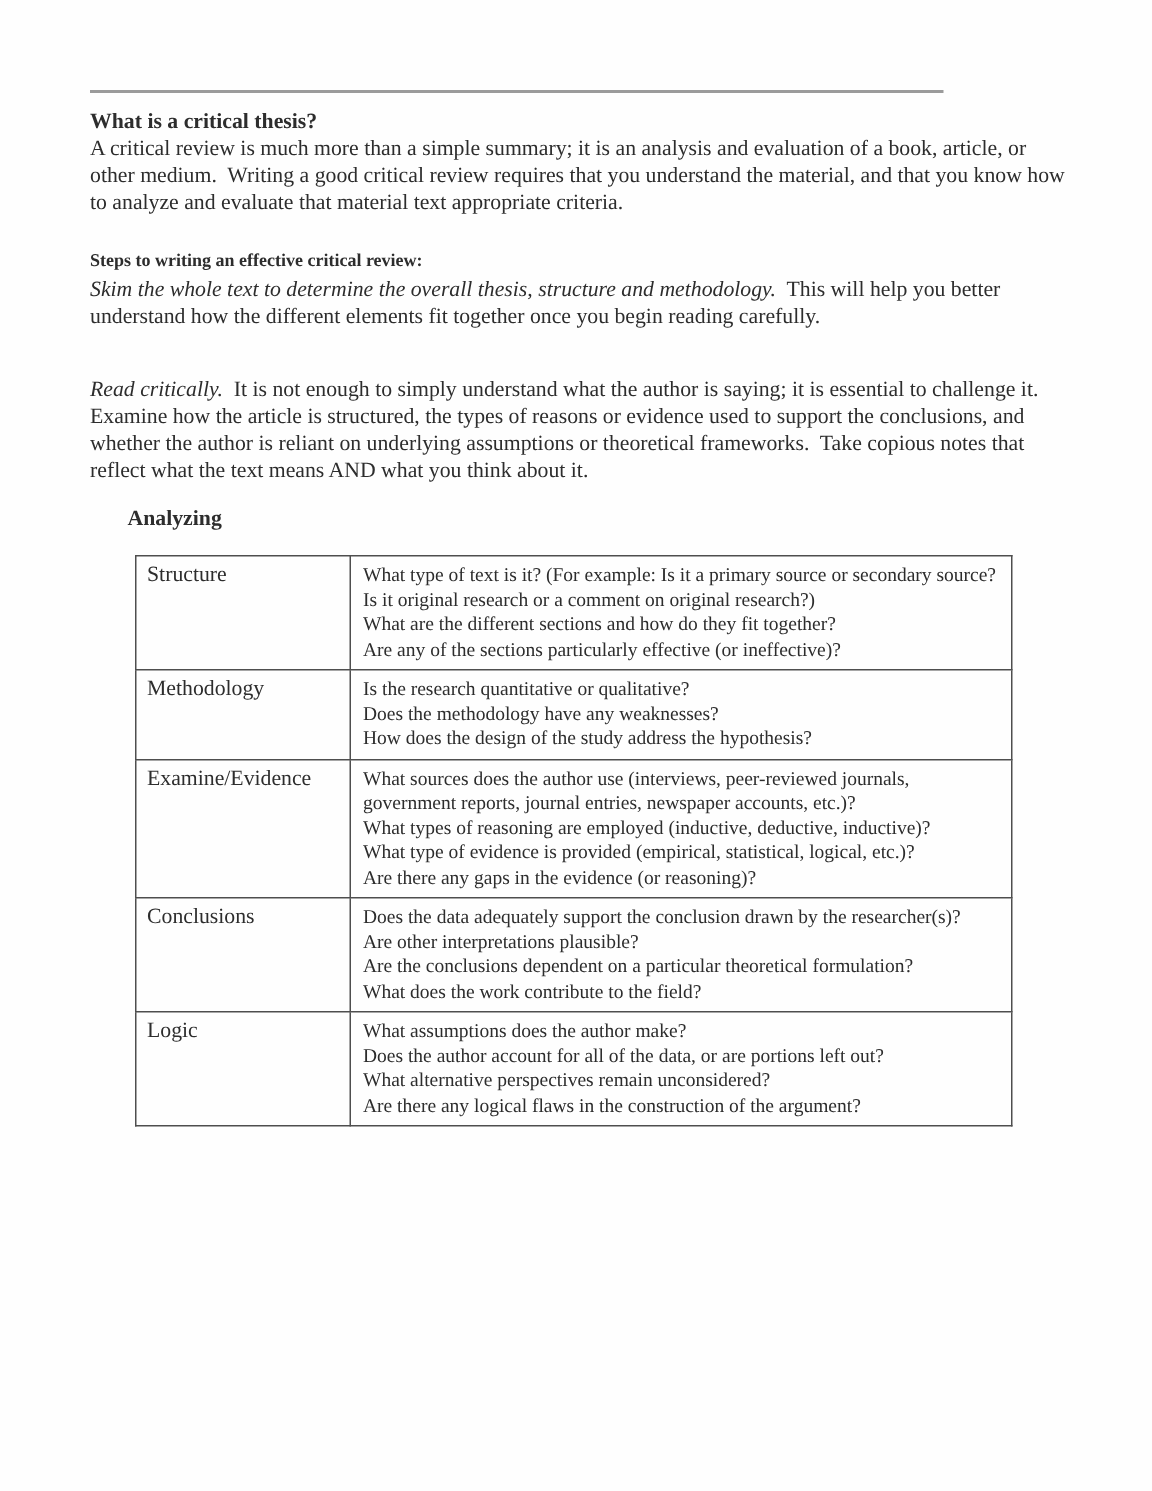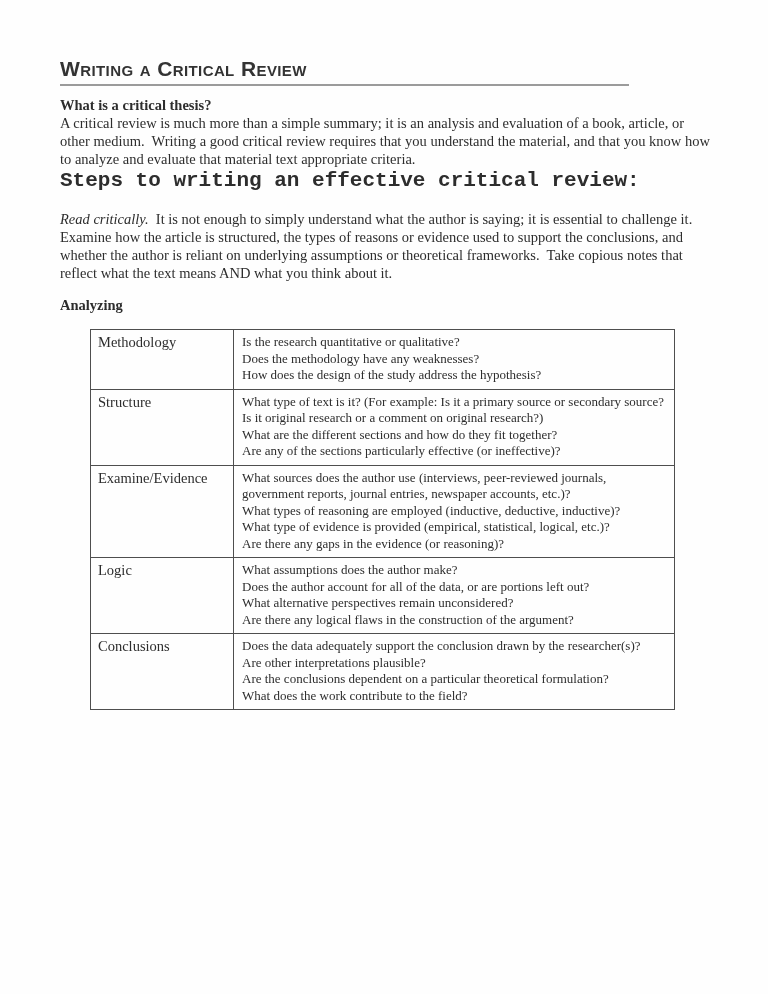--- a/index.html
+++ b/index.html
@@ -32,30 +32,29 @@
   .title-rule {
     width: 569px;
     height: 2px;
     background: #9b9b9b;
     margin-top: 3px;
   }
   p { margin: 0; white-space: pre-wrap; }
   .italic { font-style: italic; }
   .intro-heading { margin-top: 10px; font-weight: bold; }
   .steps-heading {
-    margin-top: 2px;
+    margin-top: 18px;
     font-weight: bold;
-    font-size: 21px;
+    font-size: 12px;
     line-height: 22px;
-    font-family: Liberation Mono, monospace;
   }
   .sub-heading { font-weight: bold; }
   .reading-heading { margin-top: 2px; }
-  .gap18 { margin-top: 18px; }
-  .analyzing-heading { margin-top: 14px; }
+  .gap18 { margin-top: 31px; }
+  .analyzing-heading { margin-top: 14px; margin-left: 25px; }
   table.question-table {
     border-collapse: collapse;
     margin-top: 15px;
     margin-left: 30px;
     width: 585px;
     table-layout: fixed;
   }
   .question-table td {
     border: 1px solid #4e4e4e;
     vertical-align: top;
@@ -72,74 +71,74 @@
     line-height: 16.5px;
   }
   .question-line { white-space: pre-wrap; }
 </style>
 </head>
 <body>
 
 <div class="screen">
   <div class="content">
 
-    <div class="doc-title">Writing a Critical Review</div>
     <div class="title-rule"></div>
 
     <p class="intro-heading">What is a critical thesis?</p>
     <p>A critical review is much more than a simple summary; it is an analysis and evaluation of a book, article, or other medium.  Writing a good critical review requires that you understand the material, and that you know how to analyze and evaluate that material text appropriate criteria.</p>
 
     <p class="steps-heading">Steps to writing an effective critical review:</p>
 
+    <p><span class="italic">Skim the whole text to determine the overall thesis, structure and methodology.</span><span>  This will help you better understand how the different elements fit together once you begin reading carefully.</span></p>
     <p class="gap18"><span class="italic">Read critically.</span><span>  It is not enough to simply understand what the author is saying; it is essential to challenge it. Examine how the article is structured, the types of reasons or evidence used to support the conclusions, and whether the author is reliant on underlying assumptions or theoretical frameworks.  Take copious notes that reflect what the text means AND what you think about it.</span></p>
 
     <p class="sub-heading analyzing-heading">Analyzing</p>
 
     <table class="question-table">
       <tbody>
         <tr>
+          <td class="label-cell">Structure</td>
+          <td class="questions-cell">
+            <div class="question-line">What type of text is it? (For example: Is it a primary source or secondary source?  Is it original research or a comment on original research?)</div>
+            <div class="question-line">What are the different sections and how do they fit together?</div>
+            <div class="question-line">Are any of the sections particularly effective (or ineffective)?</div>
+          </td>
+        </tr>
+        <tr>
           <td class="label-cell">Methodology</td>
           <td class="questions-cell">
             <div class="question-line">Is the research quantitative or qualitative?</div>
             <div class="question-line">Does the methodology have any weaknesses?</div>
             <div class="question-line">How does the design of the study address the hypothesis?</div>
-          </td>
-        </tr>
-        <tr>
-          <td class="label-cell">Structure</td>
-          <td class="questions-cell">
-            <div class="question-line">What type of text is it? (For example: Is it a primary source or secondary source?  Is it original research or a comment on original research?)</div>
-            <div class="question-line">What are the different sections and how do they fit together?</div>
-            <div class="question-line">Are any of the sections particularly effective (or ineffective)?</div>
           </td>
         </tr>
         <tr>
           <td class="label-cell">Examine/Evidence</td>
           <td class="questions-cell">
             <div class="question-line">What sources does the author use (interviews, peer-reviewed journals, government reports, journal entries, newspaper accounts, etc.)?</div>
             <div class="question-line">What types of reasoning are employed (inductive, deductive, inductive)?</div>
             <div class="question-line">What type of evidence is provided (empirical, statistical, logical, etc.)?</div>
             <div class="question-line">Are there any gaps in the evidence (or reasoning)?</div>
           </td>
         </tr>
         <tr>
+          <td class="label-cell">Conclusions</td>
+          <td class="questions-cell">
+            <div class="question-line">Does the data adequately support the conclusion drawn by the researcher(s)?</div>
+            <div class="question-line">Are other interpretations plausible?</div>
+            <div class="question-line">Are the conclusions dependent on a particular theoretical formulation?</div>
+            <div class="question-line">What does the work contribute to the field?</div>
+          </td>
+        </tr>
+        <tr>
           <td class="label-cell">Logic</td>
           <td class="questions-cell">
             <div class="question-line">What assumptions does the author make?</div>
             <div class="question-line">Does the author account for all of the data, or are portions left out?</div>
             <div class="question-line">What alternative perspectives remain unconsidered?</div>
             <div class="question-line">Are there any logical flaws in the construction of the argument?</div>
-          </td>
-        </tr>
-        <tr>
-          <td class="label-cell">Conclusions</td>
-          <td class="questions-cell">
-            <div class="question-line">Does the data adequately support the conclusion drawn by the researcher(s)?</div>
-            <div class="question-line">Are other interpretations plausible?</div>
-            <div class="question-line">Are the conclusions dependent on a particular theoretical formulation?</div>
-            <div class="question-line">What does the work contribute to the field?</div>
           </td>
         </tr>
       </tbody>
     </table>
 
   </div>
 </div>
 
 </body></html>

